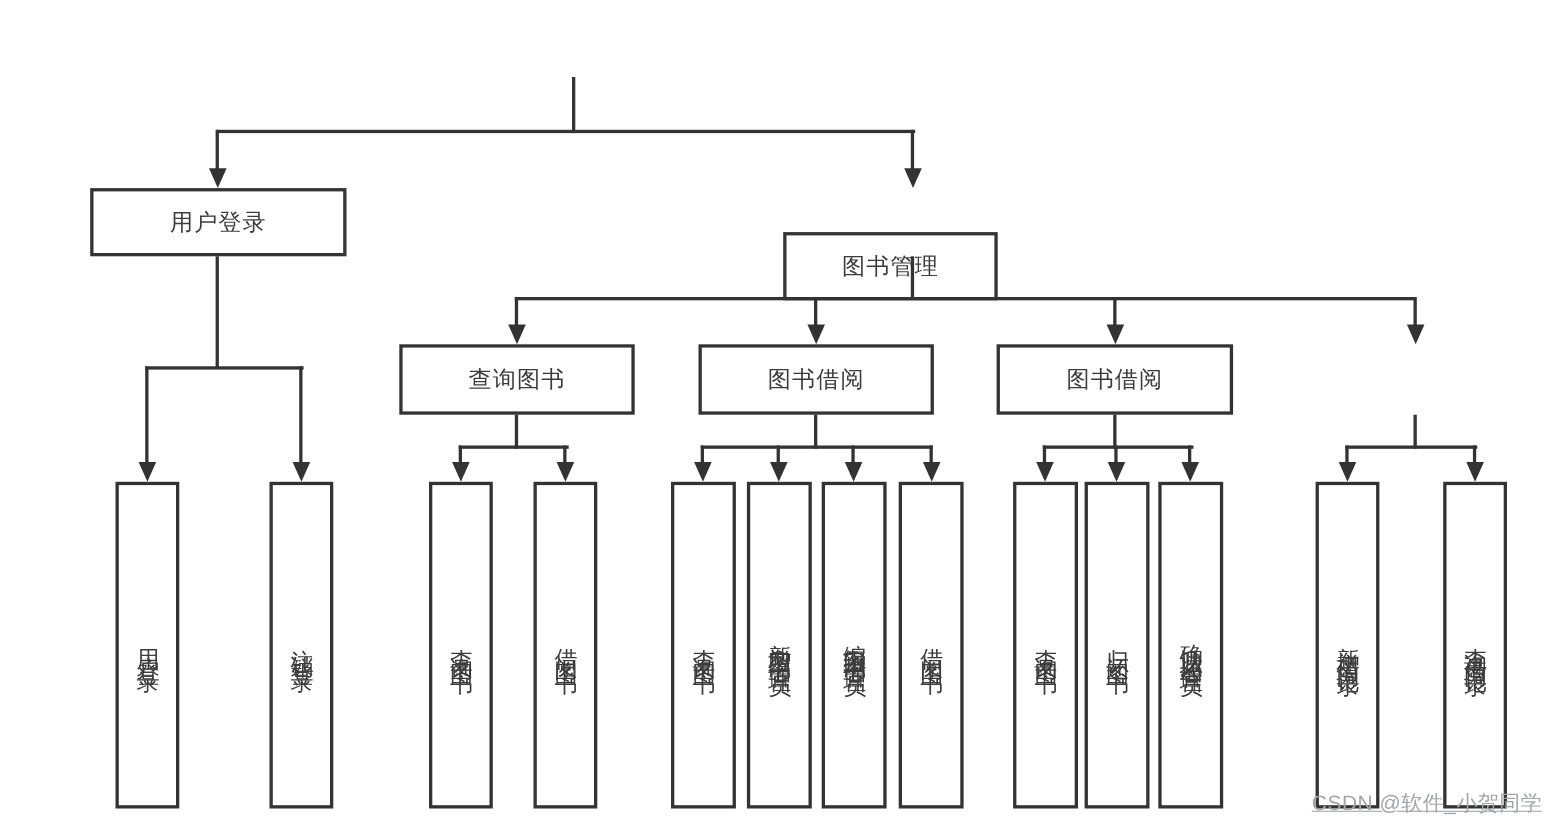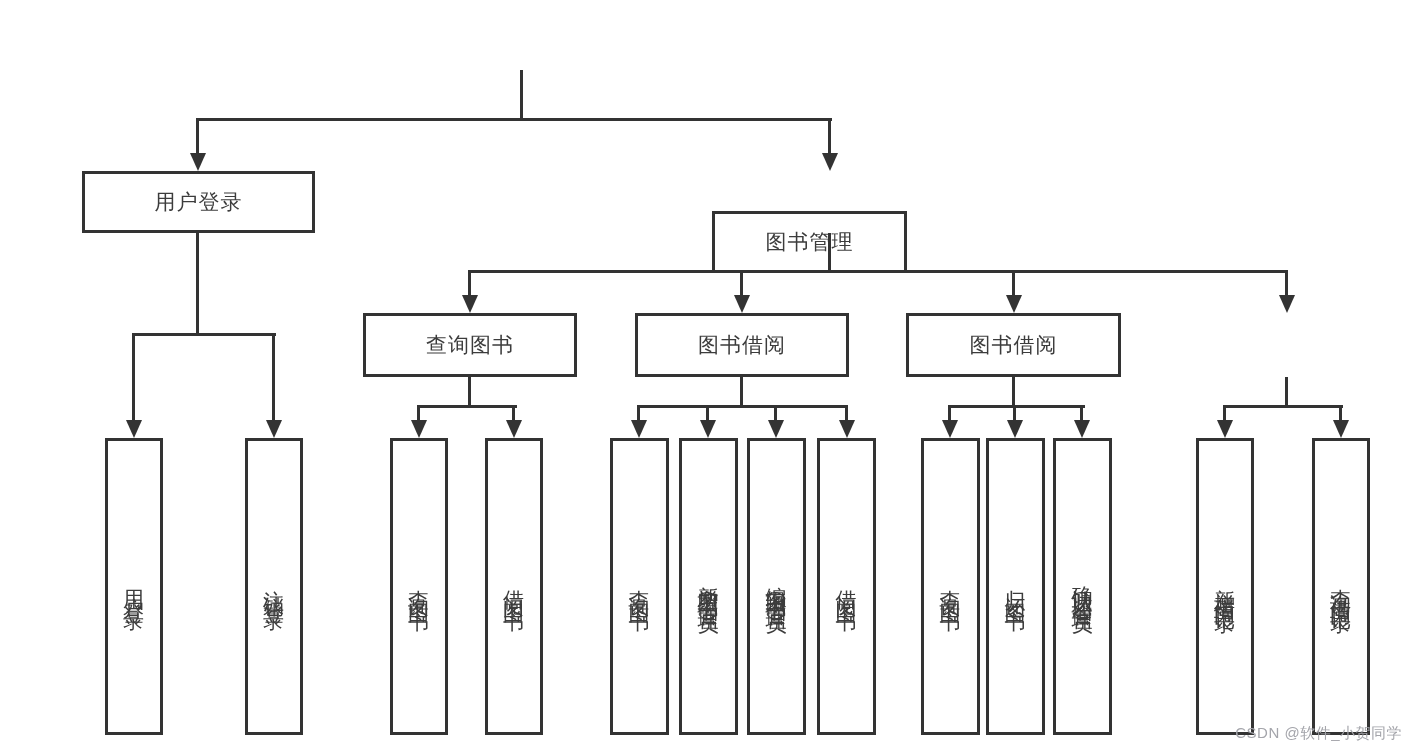--- a/index.html
+++ b/index.html
@@ -47,24 +47,25 @@
   .arr{
     position:absolute;width:0;height:0;
     border-left:8px solid transparent;
     border-right:8px solid transparent;
     border-top:18px solid var(--line);
   }
   .watermark{
     position:absolute;
     right:3px;bottom:4px;
     color:var(--wm);
-    font-size:15px;
+    font-size:19px;
     letter-spacing:0.5px;
     z-index:5;
     white-space:nowrap;
+    text-decoration:underline;
   }
 </style>
 </head>
 <body>
 
 <div id="canvas">
 
 
   <div class="node" style="left:82px;top:171px;width:233px;height:62px;">
     <span>用户登录</span>

